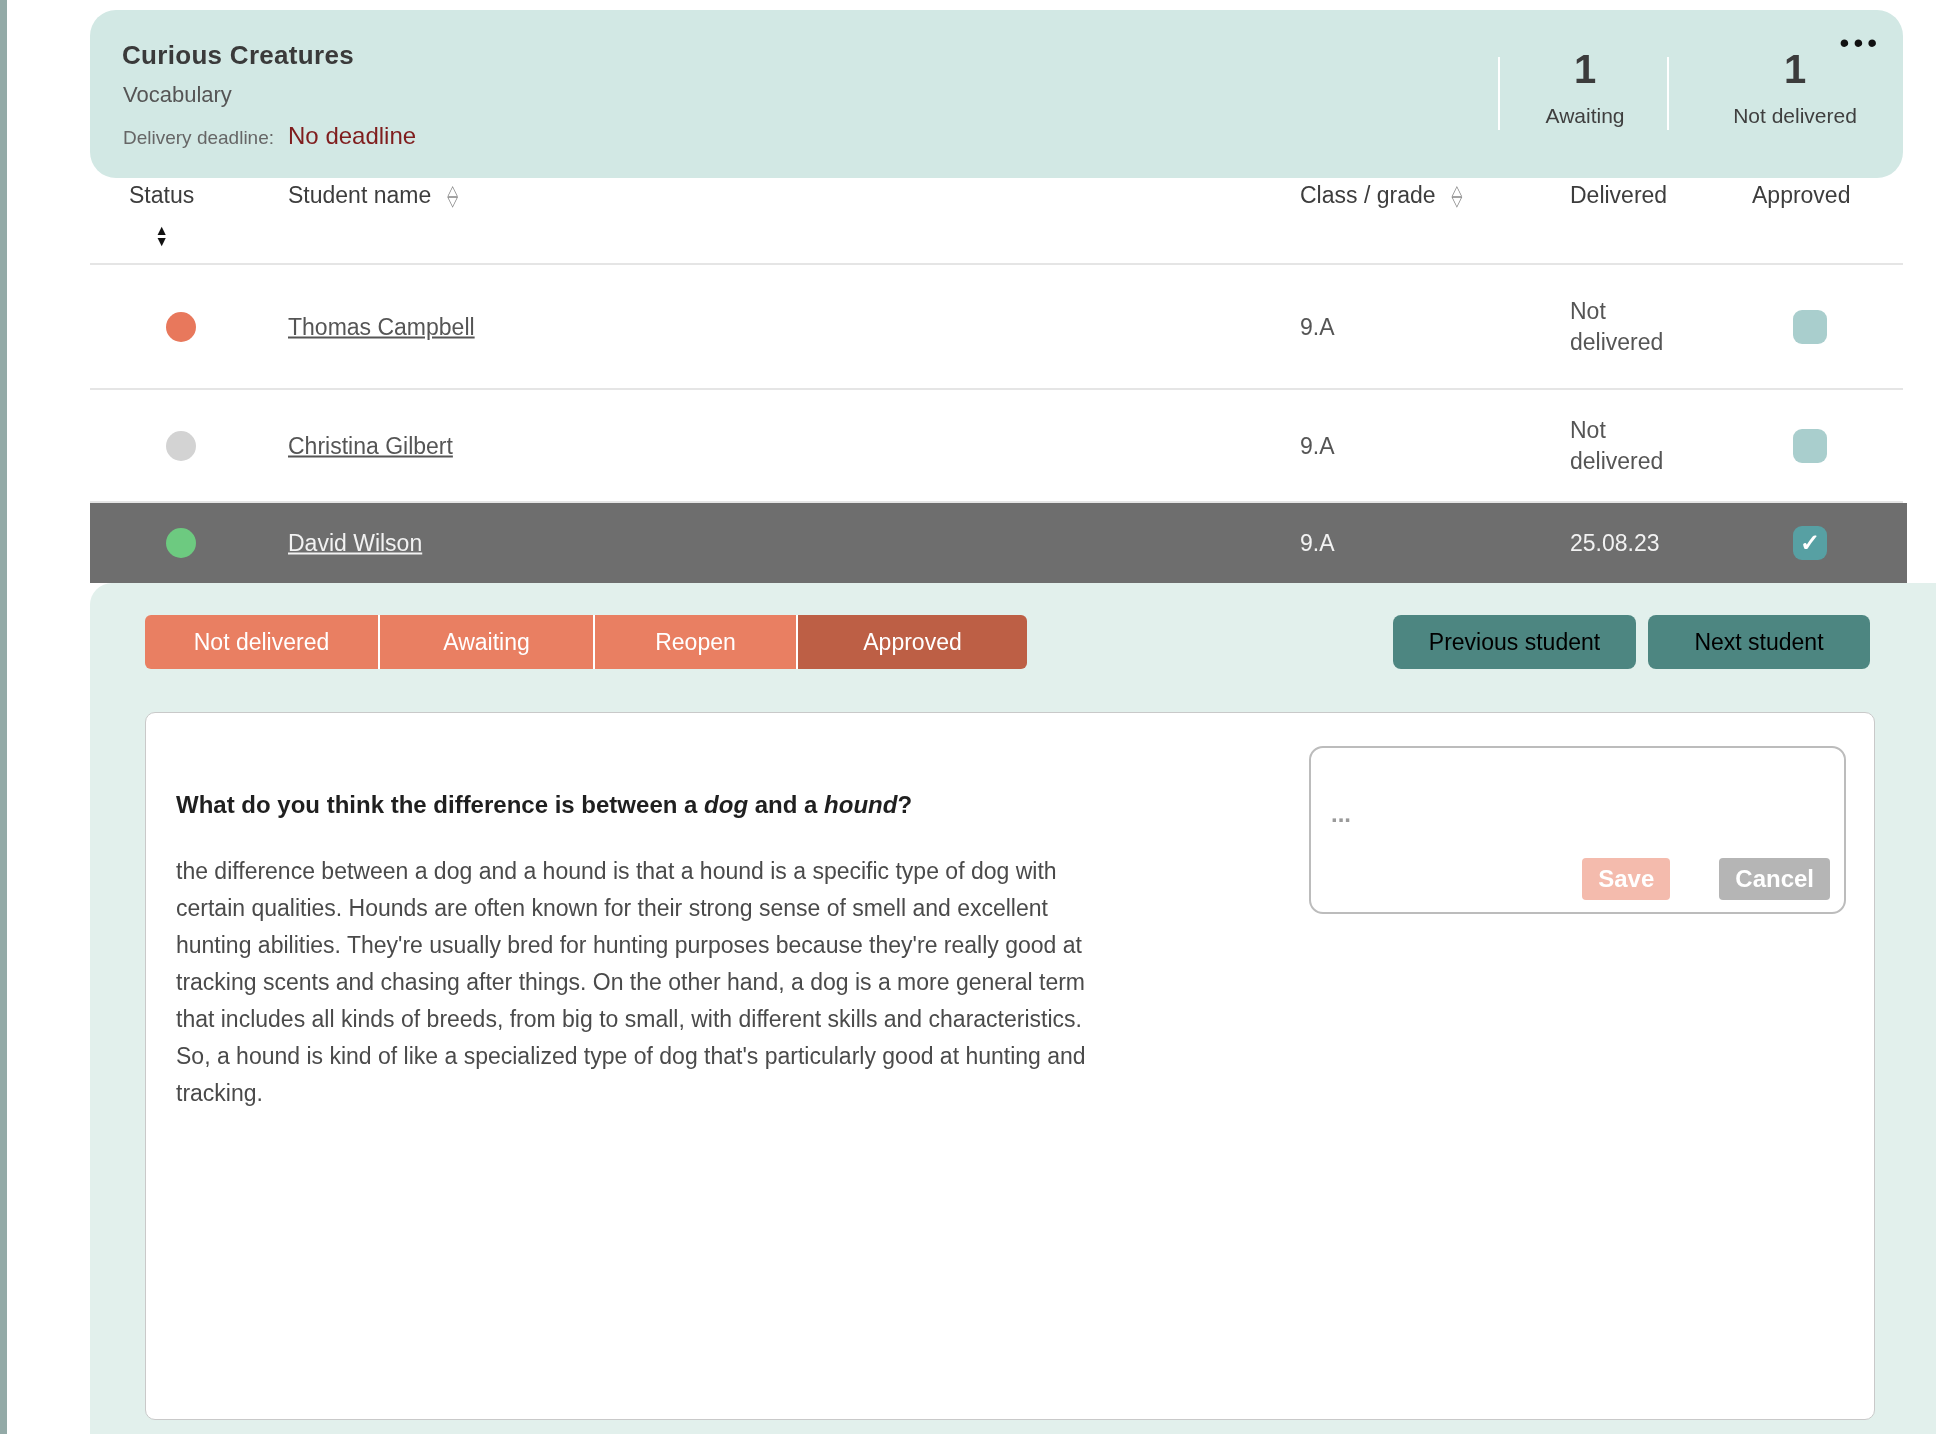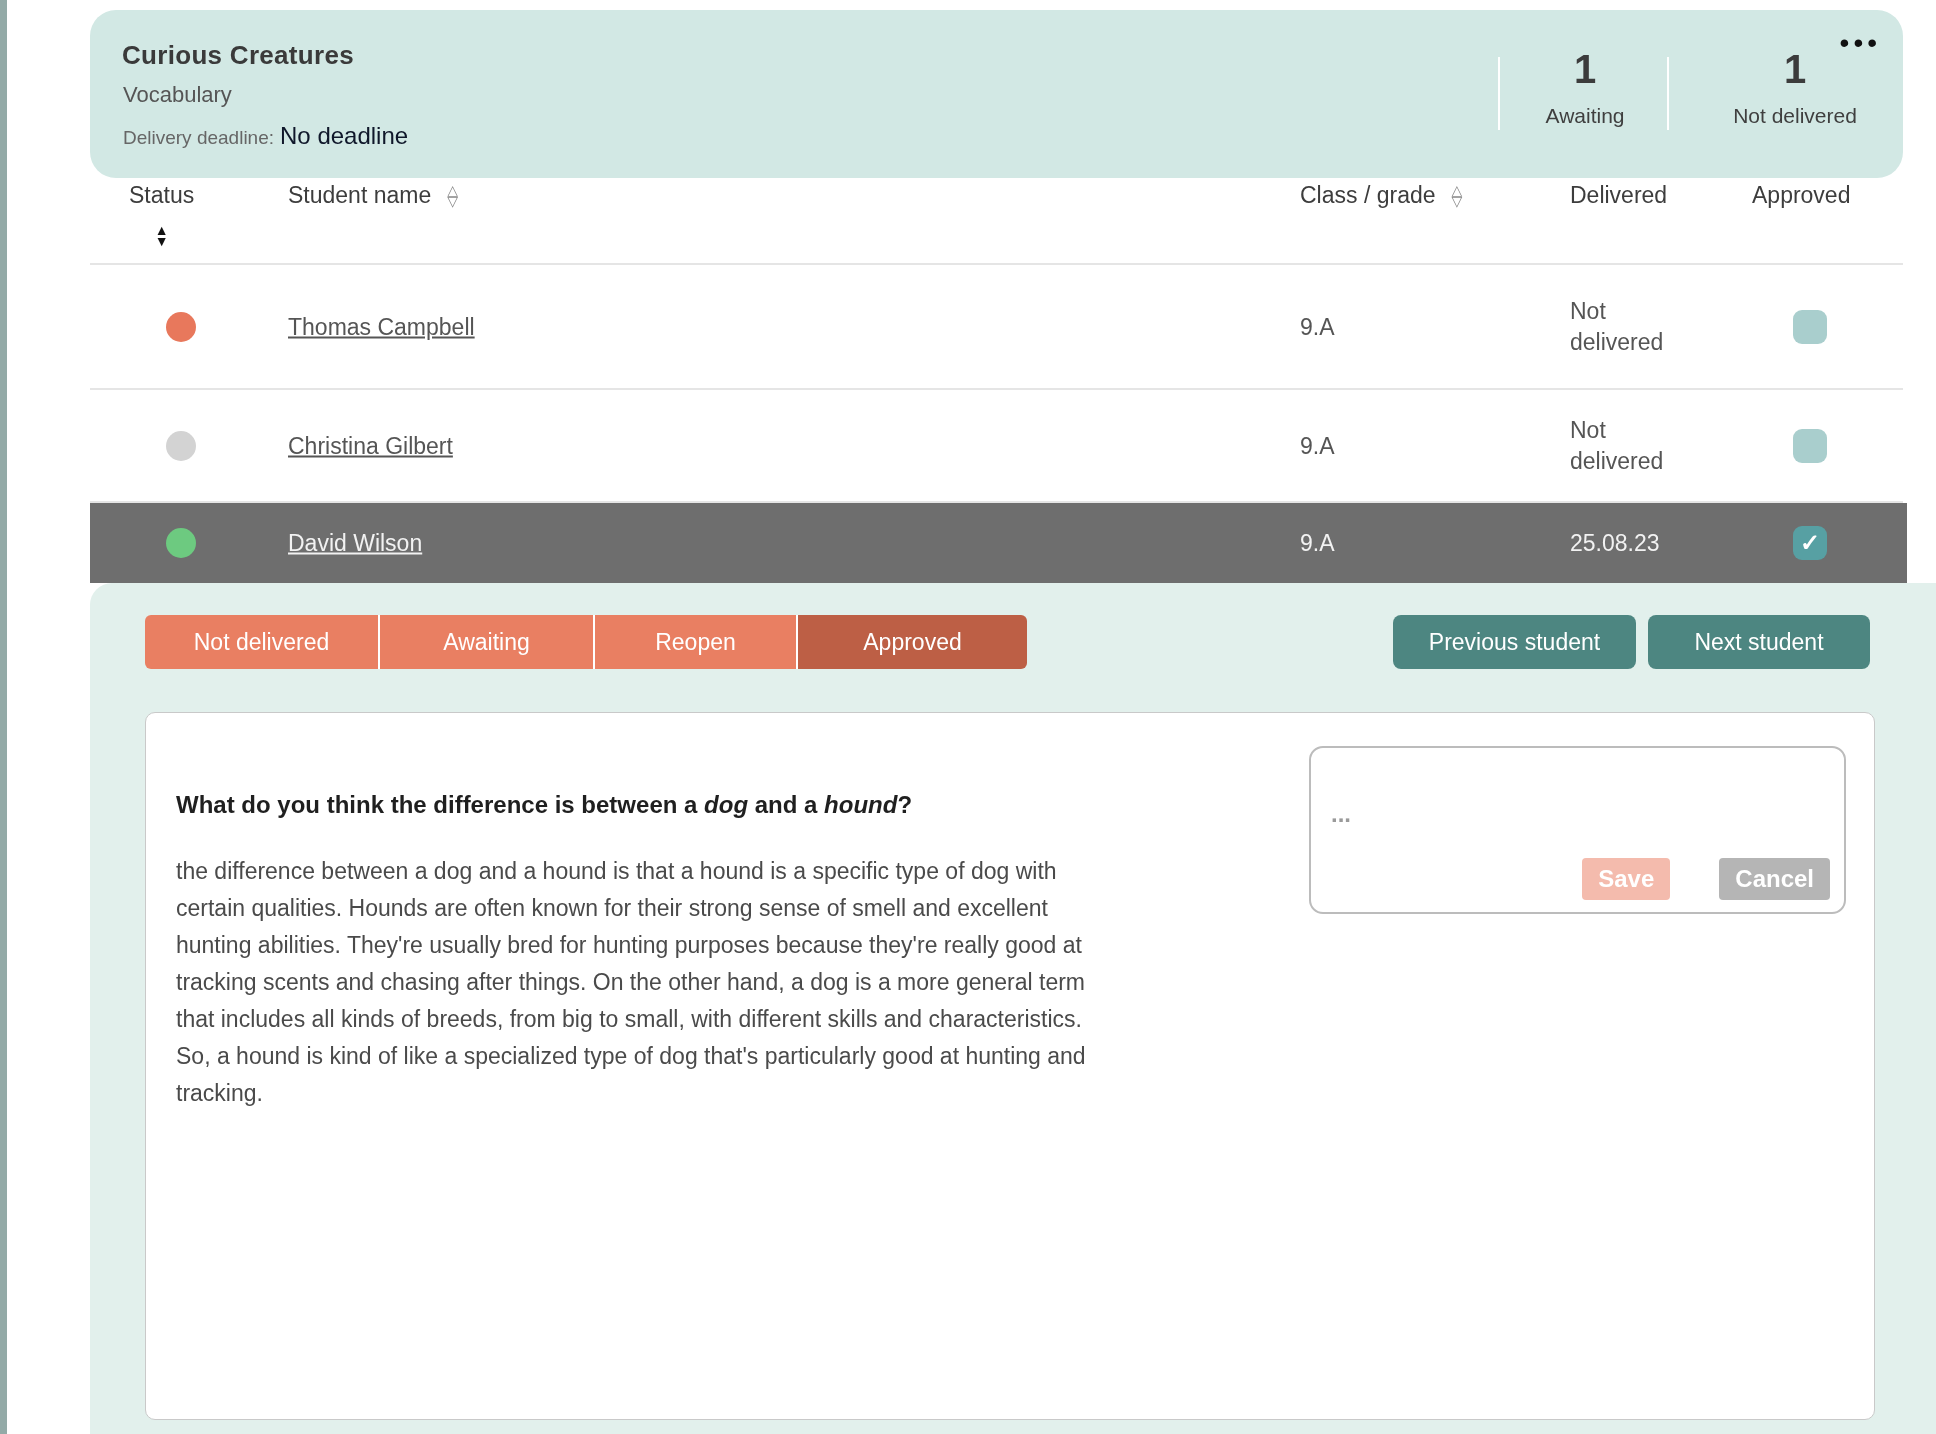--- a/index.html
+++ b/index.html
@@ -8,21 +8,21 @@
 
   .left-rail { position:absolute; left:0; top:0; width:7px; height:100%; background:#93aaa7; }
 
   
   .header-card { position:absolute; left:90px; top:10px; width:1813px; height:168px;
                  background:#d2e8e4; border-radius:26px; }
   .hc-title { position:absolute; left:32px; top:30px; font-size:26px; font-weight:bold;
               color:#3a3a3a; letter-spacing:.3px; }
   .hc-sub { position:absolute; left:33px; top:72px; font-size:22px; color:#555; }
   .hc-deadline { position:absolute; left:33px; top:112px; font-size:19px; color:#666; }
-  .hc-deadline .deadline-value { font-size:24px; color:#0f172a; margin-left:6px; }
+  .hc-deadline .deadline-value { font-size:24px; color:#7f1d1d; margin-left:14px; }
   .stat-div { position:absolute; top:47px; width:2px; height:73px; background:#ffffff; }
   .stat-div.d1 { left:1408px; } .stat-div.d2 { left:1577px; }
   .stat { position:absolute; top:36px; width:220px; text-align:center; }
   .stat.s1 { left:1385px; } .stat.s2 { left:1595px; }
   .stat-value { font-size:40px; font-weight:bold; color:#3c3c3c; line-height:46px; }
   .stat-label { font-size:21px; color:#3f3f3f; margin-top:12px; }
   .menu-dots { position:absolute; right:22px; top:18px; font-size:28px; letter-spacing:4px;
                color:#111; line-height:30px; cursor:pointer; }
 
   
@@ -60,21 +60,21 @@
                   background:#e2f0ec; border-top-left-radius:22px; }
 
   .seg-group { position:absolute; left:145px; top:615px; display:flex; height:54px; }
   .seg { display:flex; align-items:center; justify-content:center; color:#fff;
          font-size:23px; background:#e97f62; border-right:2px solid #fff; cursor:pointer; }
   .seg.w1 { width:235px; border-radius:6px 0 0 6px; }
   .seg.w2 { width:215px; } .seg.w3 { width:203px; }
   .seg.w4 { width:229px; border-right:none; border-radius:0 6px 6px 0; }
   .seg.active { background:#bd5f45; }
 
-  .nav-btn { position:absolute; top:615px; height:54px; background:#4d8681; color:#ffffff;
+  .nav-btn { position:absolute; top:615px; height:54px; background:#4d8681; color:#000000;
              font-size:23px; display:flex; align-items:center; justify-content:center;
              border-radius:8px; cursor:pointer; }
   .nav-prev { left:1393px; width:243px; }
   .nav-next { left:1648px; width:222px; }
 
   
   .answer-card { position:absolute; left:145px; top:712px; width:1730px; height:708px;
                  background:#ffffff; border:1px solid #c9c9c9; border-radius:10px; }
   .question { position:absolute; left:30px; top:78px; width:1020px; font-size:24px;
               font-weight:bold; color:#1f1f1f; }

